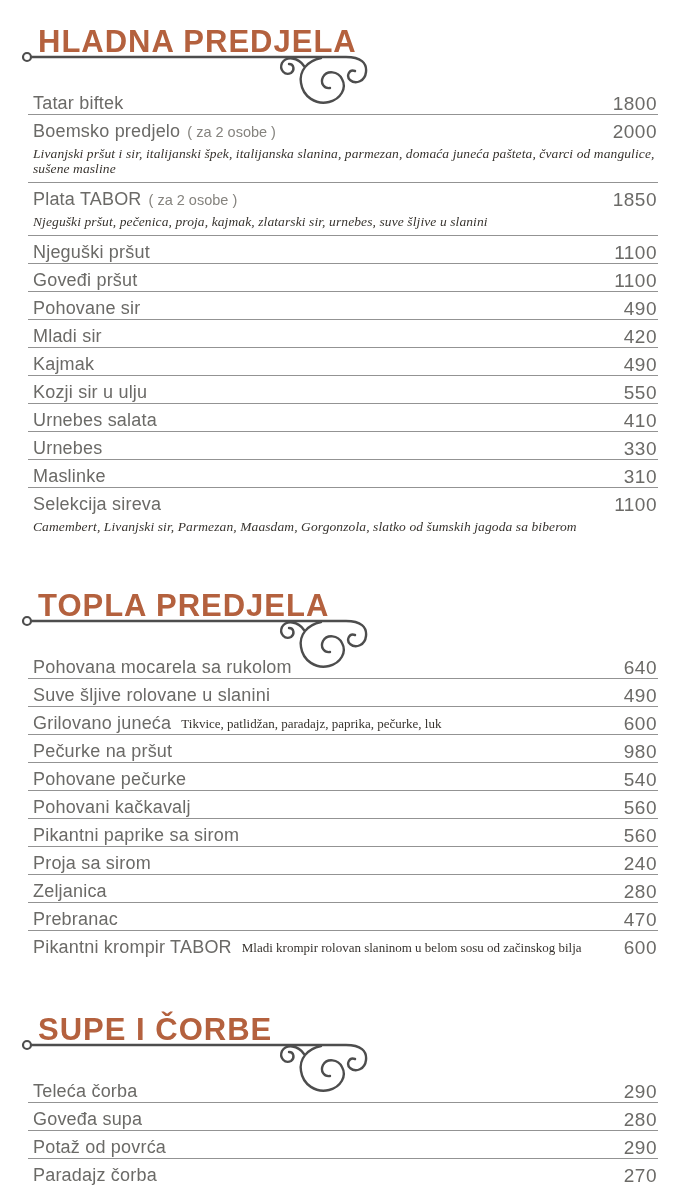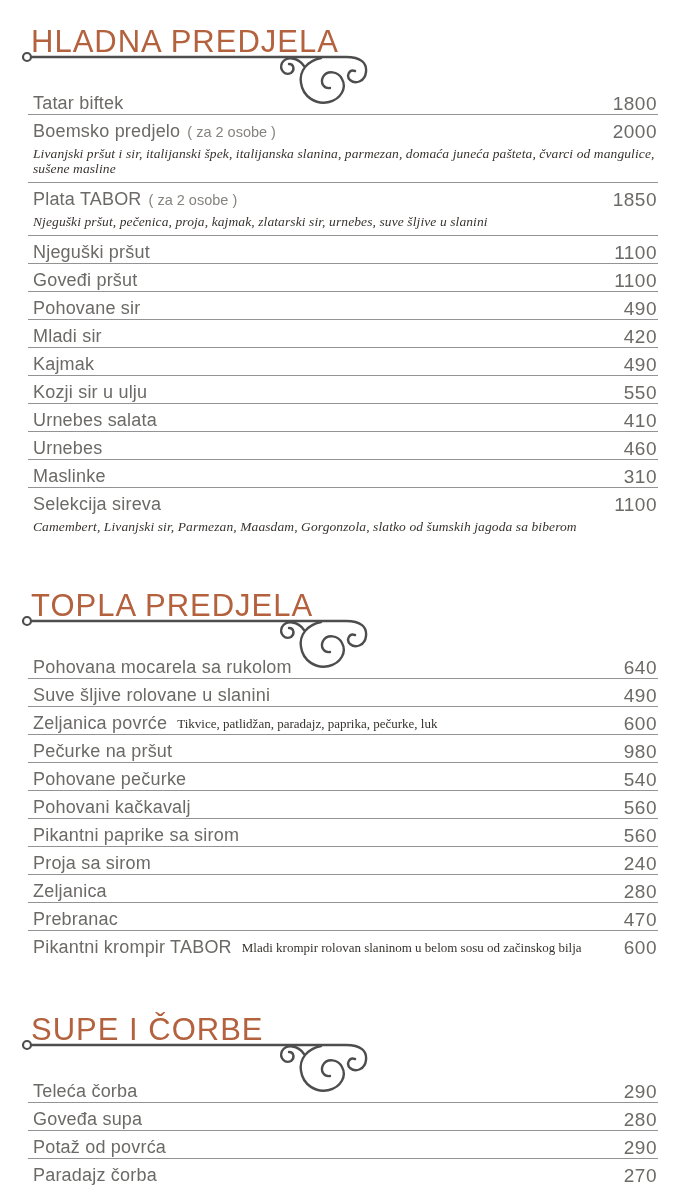--- a/index.html
+++ b/index.html
@@ -14,22 +14,22 @@
   html,body{margin:0;padding:0;}
   body{
     width:687px;height:1197px;background:var(--bg);
     font-family:"Liberation Sans", sans-serif;
     overflow:hidden;
   }
   .page{box-sizing:border-box;width:687px;height:1197px;padding:26px 29px 0 28px;}
   .menu-section{margin-top:56px;}
   .menu-section:first-child{margin-top:0;}
   .section-title{
-    margin:0 0 0 3px;
-    font-size:31px;line-height:31px;font-weight:400;
+    margin:0 0 0 10px;
+    font-size:31px;line-height:31px;font-weight:700;
     letter-spacing:1px;color:var(--heading-color);
   }
   .divider{position:relative;height:30px;z-index:2;pointer-events:none;}
   .flourish{position:absolute;left:-8px;top:-8px;overflow:visible;}
   .flourish path{fill:none;stroke:var(--rule-color);stroke-width:2.4;stroke-linecap:round;stroke-linejoin:round;}
   .flourish .ring{fill:none;stroke:var(--rule-color);stroke-width:2.2;}
   .items{position:relative;z-index:1;}
   .menu-item{border-bottom:1px solid var(--row-line);}
   .menu-item:last-child{border-bottom:none;}
   .row{display:flex;align-items:center;padding:7px 1px 1px 5px;}
@@ -166,21 +166,21 @@
       <span class="price">410</span>
     </div>
 
   </div>
 
   <div class="menu-item">
     <div class="row">
       <span class="name">Urnebes</span>
 
       <span class="spacer"></span>
-      <span class="price">460</span>
+      <span class="price">330</span>
     </div>
 
   </div>
 
   <div class="menu-item">
     <div class="row">
       <span class="name">Maslinke</span>
 
       <span class="spacer"></span>
       <span class="price">310</span>
@@ -226,21 +226,21 @@
       <span class="name">Suve šljive rolovane u slanini</span>
 
       <span class="spacer"></span>
       <span class="price">490</span>
     </div>
 
   </div>
 
   <div class="menu-item">
     <div class="row">
-      <span class="name">Zeljanica povrće</span>
+      <span class="name">Grilovano juneća</span>
 
       <span class="inline-desc">Tikvice, patlidžan, paradajz, paprika, pečurke, luk</span>
       <span class="spacer"></span>
       <span class="price">600</span>
     </div>
 
   </div>
 
   <div class="menu-item">
     <div class="row">

